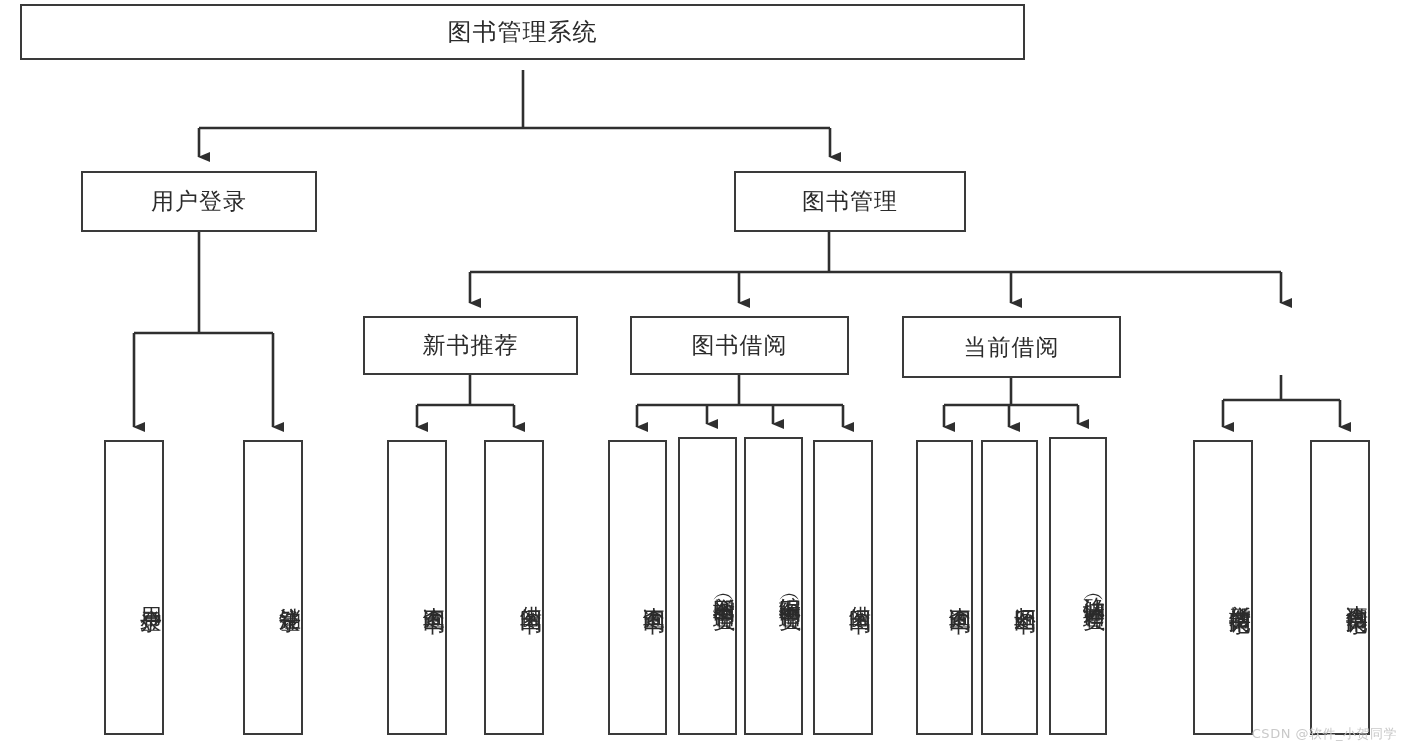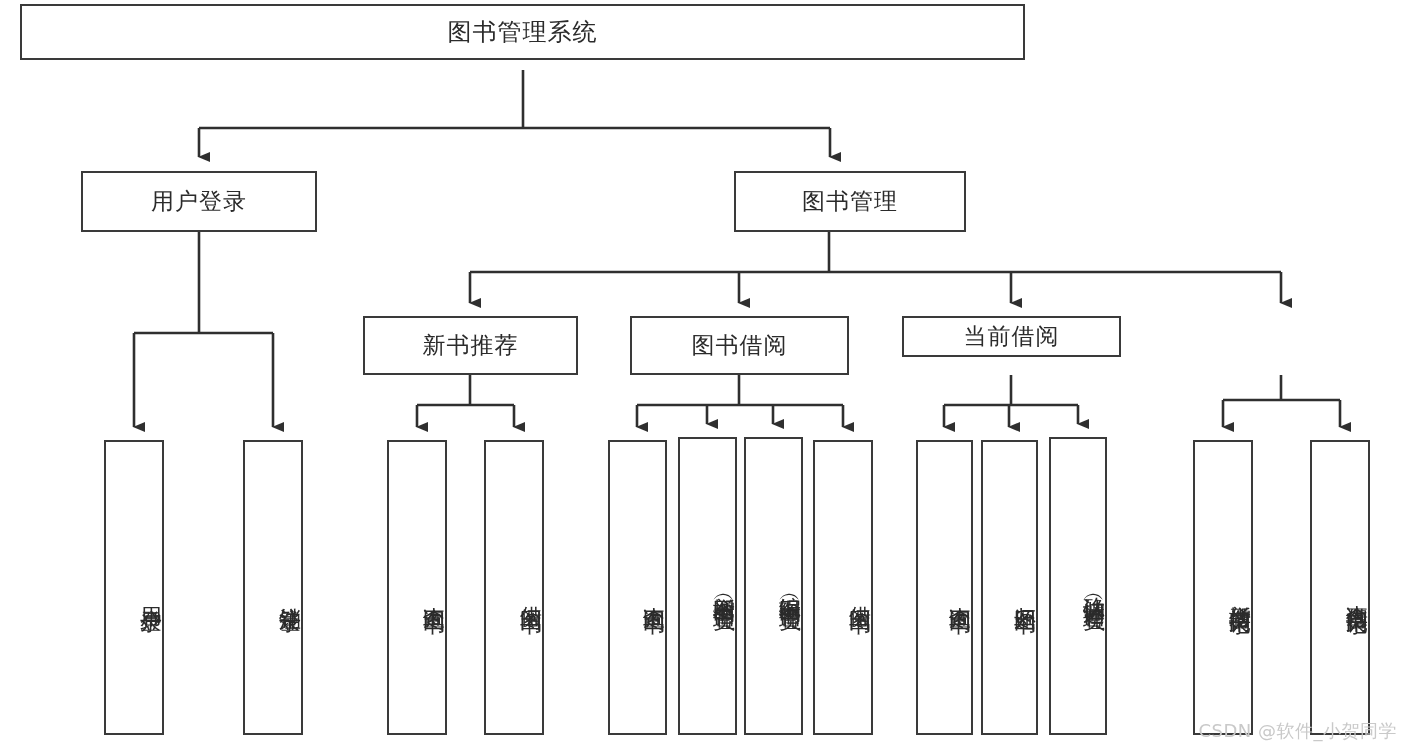--- a/index.html
+++ b/index.html
@@ -6,21 +6,21 @@
   body{width:1405px;height:747px;overflow:hidden;font-family:"DejaVu Sans","Liberation Sans",sans-serif;}
   #stage{position:relative;width:1405px;height:747px;background:#fff;}
   svg.wires{position:absolute;left:0;top:0;width:1405px;height:747px;}
   .node{position:absolute;box-sizing:border-box;background:#ffffff;border:2px solid #3a3a3a;
         display:flex;align-items:center;justify-content:center;color:#2b2b2b;}
   .node.h{font-size:23px;letter-spacing:1px;}
   .node.v{font-size:22px;letter-spacing:2px;writing-mode:vertical-rl;text-orientation:upright;
           align-items:flex-start;justify-content:center;padding-top:10px;line-height:1.02;}
   .node.v.top{padding-top:4px;}
   .node.root{font-size:24px;}
-  .wm{position:absolute;right:8px;bottom:4px;font-size:18px;color:#c9c9c9;letter-spacing:.5px;
+  .wm{position:absolute;right:8px;bottom:4px;font-size:13px;color:#c9c9c9;letter-spacing:.5px;
       white-space:nowrap;pointer-events:none;}
 </style>
 </head>
 <body>
 
 <div id="stage">
 
   <svg class="wires" viewBox="0 0 1405 747" xmlns="http://www.w3.org/2000/svg">
     <defs>
       <marker id="ar" markerWidth="10" markerHeight="12" refX="5" refY="11" orient="auto" markerUnits="userSpaceOnUse">
@@ -71,21 +71,21 @@
     </g>
   </svg>
 
   <div class="node h root" style="left: 20px; top: 4px; width: 1005px; height: 56px;">图书管理系统</div>
 
   <div class="node h" style="left: 81px; top: 171px; width: 236px; height: 61px;">用户登录</div>
   <div class="node h" style="left: 711px; top: 171px; width: 232px; height: 61px; margin-left: 23px;">图书管理</div>
 
   <div class="node h" style="left: 630px; top: 316px; width: 219px; height: 59px;">图书借阅</div>
   <div class="node h" style="left: 363px; top: 316px; width: 215px; height: 59px;">新书推荐</div>
-  <div class="node h" style="left: 902px; top: 316px; width: 219px; height: 41px;">当前借阅</div>
+  <div class="node h" style="left: 902px; top: 316px; width: 219px; height: 62px;">当前借阅</div>
 
   <div class="node v" style="left: 104px; top: 440px; width: 60px; height: 295px;">用户登录</div>
   <div class="node v" style="left: 243px; top: 440px; width: 60px; height: 295px;">注销登录</div>
   <div class="node v" style="left: 387px; top: 440px; width: 60px; height: 295px;">查询图书</div>
   <div class="node v" style="left: 484px; top: 440px; width: 60px; height: 295px;">借阅图书</div>
   <div class="node v" style="left: 608px; top: 440px; width: 59px; height: 295px;">查询图书</div>
   <div class="node v top" style="left: 678px; top: 437px; width: 59px; height: 298px;">新增图书（管理员）</div>
   <div class="node v top" style="left: 744px; top: 437px; width: 59px; height: 298px;">编辑图书（管理员）</div>
   <div class="node v" style="left: 813px; top: 440px; width: 60px; height: 295px;">借阅图书</div>
   <div class="node v" style="left: 916px; top: 440px; width: 57px; height: 295px;">查询图书</div>

